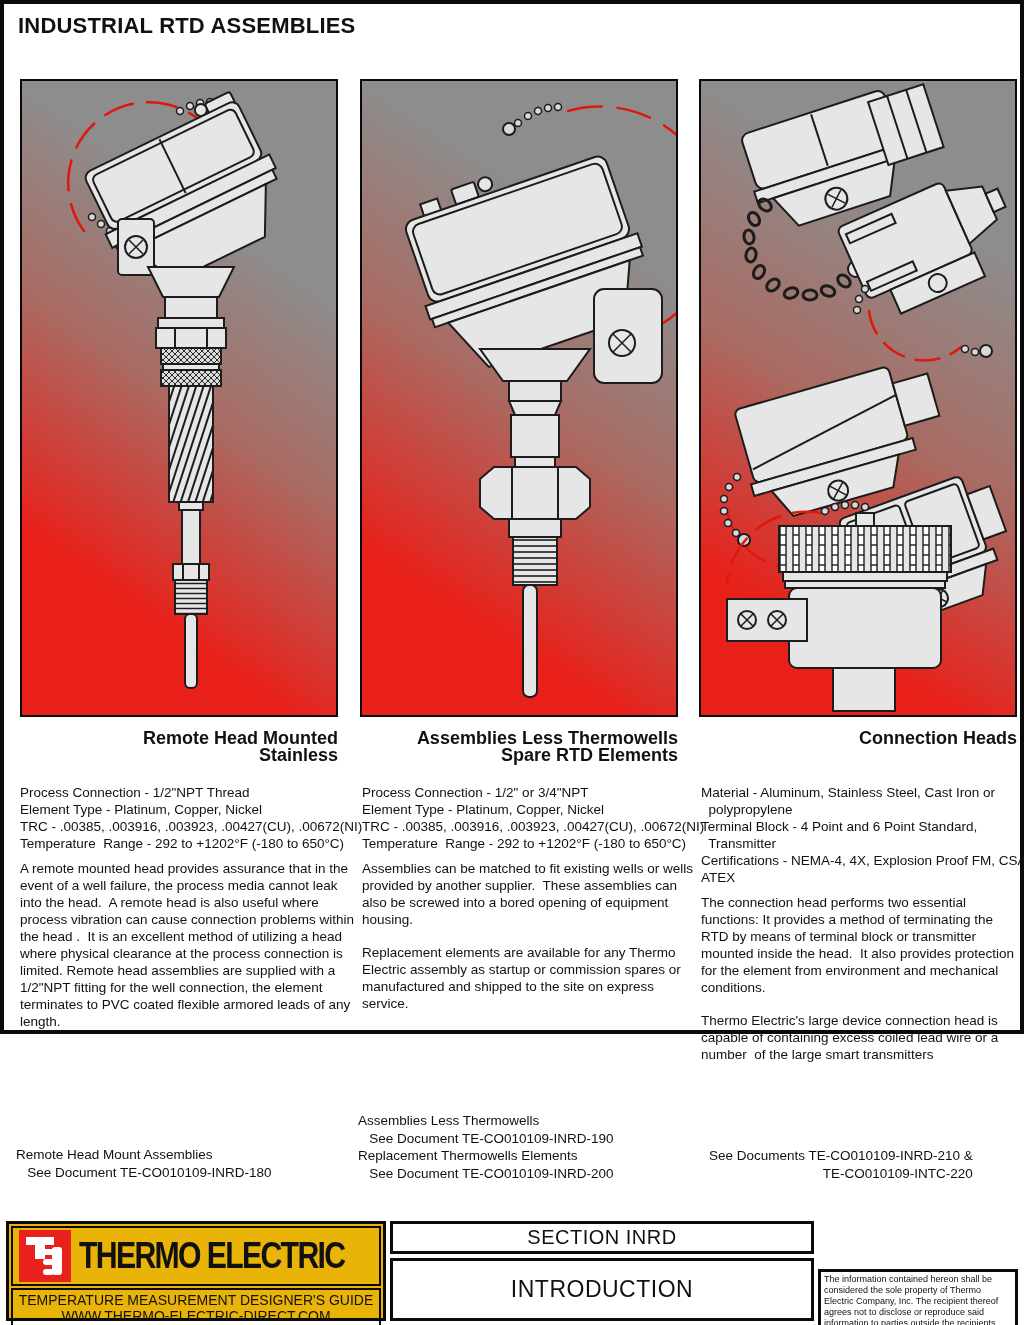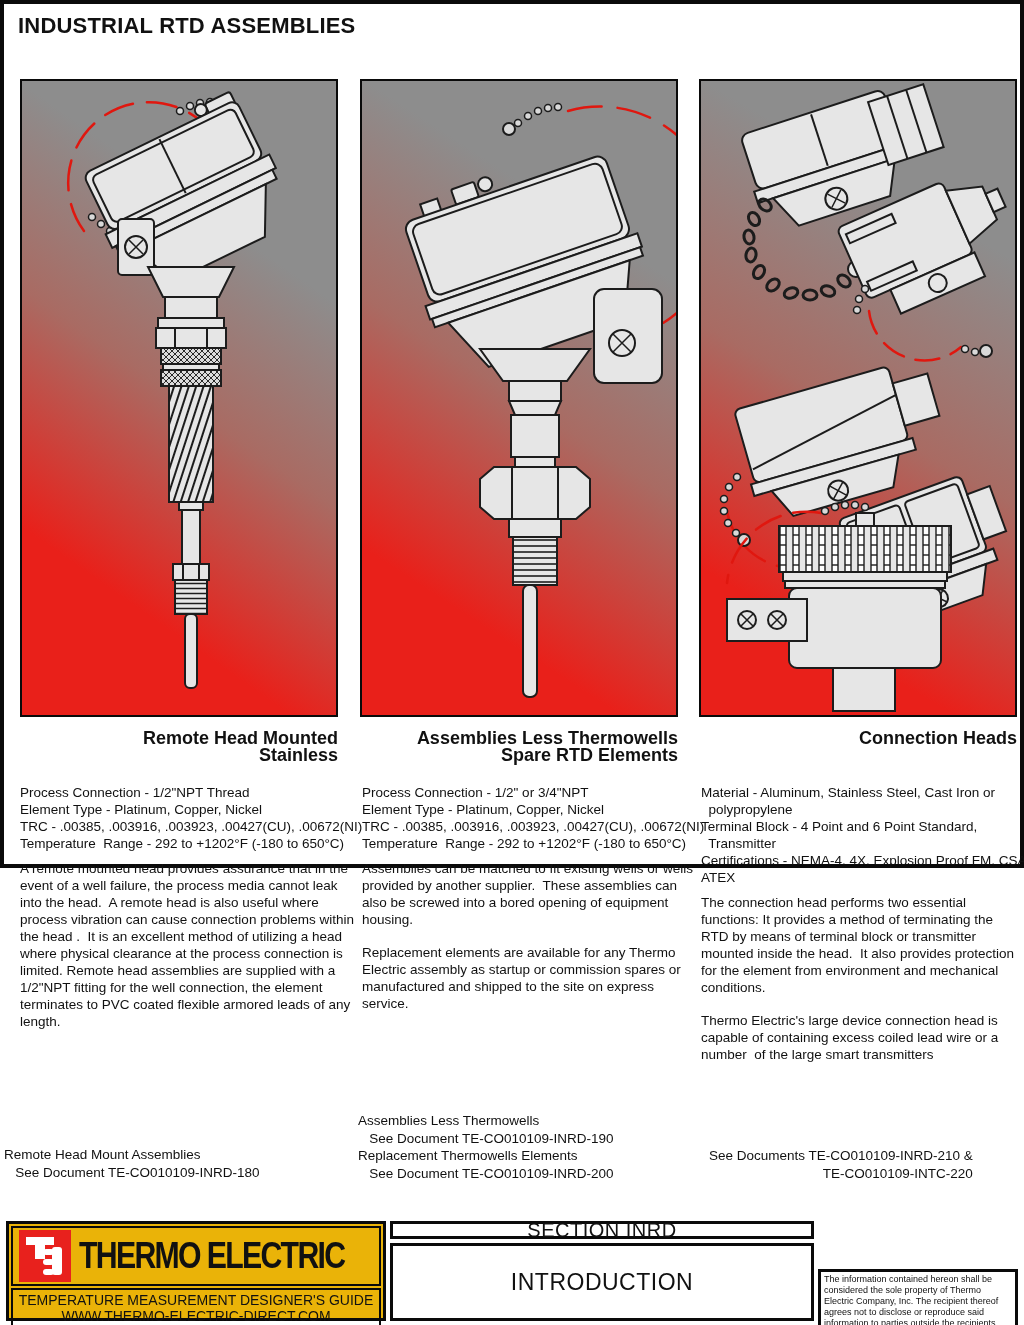--- a/index.html
+++ b/index.html
@@ -1,18 +1,18 @@
 <!DOCTYPE html>
 <html><head>
 <meta charset="utf-8">
 <style>
   html,body{margin:0;padding:0;background:#777;}
   .page{position:relative;width:1024px;height:1325px;background:#fff;margin:0 auto;
         font-family:"Liberation Sans",sans-serif;color:#111;overflow:hidden;}
-  .main-box{position:absolute;left:0;top:0;width:1024px;height:868px;
+  .main-box{position:absolute;left:0;top:0;width:1024px;height:1034px;
             border:4px solid #0a0a0a;box-sizing:border-box;}
   .page-title{position:absolute;left:14px;top:9px;font-size:22px;font-weight:bold;
               letter-spacing:.2px;}
   
   .panel{position:absolute;top:75px;height:638px;border:2px solid #0a0a0a;box-sizing:border-box;}
   .panel1{left:16px;width:318px;background:linear-gradient(215deg,#8d8d8d 26%,#a96b63 50%,#e9201a 78%);}
   .panel2{left:356px;width:318px;background:linear-gradient(213deg,#8d8d8d 24%,#a96b63 50%,#e9201a 80%);}
   .panel3{left:695px;width:318px;background:linear-gradient(210deg,#8d8d8d 22%,#a96b63 52%,#e9201a 82%);}
   .panel svg{display:block;width:100%;height:100%;}
   
@@ -23,36 +23,36 @@
   
   .col{position:absolute;top:780px;font-size:13.5px;line-height:17px;}
   .col-l{left:16px;width:336px;}
   .col-m{left:358px;width:336px;}
   .col-r{left:697px;width:322px;}
   .spec-line{white-space:pre;}
   .para{margin:0;margin-top:8px;white-space:pre-wrap;}
   .para + .para{margin-top:16px;}
   
   .refs{position:absolute;font-size:13.5px;line-height:17.5px;}
-  .ref-l{left:0;top:1142px;}
+  .ref-l{left:12px;top:1142px;}
   .ref-m{left:354px;top:1108px;}
   .ref-r{left:705px;top:1143px;display:inline-block;}
   .ref-line{white-space:pre;}
   .ref-right-2{text-align:right;}
   
   .footer{position:absolute;left:6px;right:6px;top:1221px;height:100px;display:flex;gap:4px;box-sizing:border-box;}
   .f-box{border:3px solid #0a0a0a;box-sizing:border-box;background:#eab308;}
   .f-brand{width:380px;display:flex;flex-direction:column;padding:2px;gap:2px;}
   .f-logo-row{border:2px solid #0a0a0a;flex:1;display:flex;align-items:center;padding:2px 6px;gap:8px;}
   .f-logo-mark{flex:0 0 auto;}
   .f-brand-name{font-size:36px;font-weight:bold;letter-spacing:-2px;transform:scaleX(.84);
                 transform-origin:left center;white-space:nowrap;}
   .f-tag-row{border:2px solid #0a0a0a;text-align:center;font-size:14px;line-height:16px;padding:2px 0;}
   .f-mid{flex:1;display:flex;flex-direction:column;gap:4px;border:none;padding:0;}
-  .f-sec{border:3px solid #0a0a0a;box-sizing:border-box;height:18px;display:flex;align-items:center;
+  .f-sec{border:3px solid #0a0a0a;box-sizing:border-box;height:33px;display:flex;align-items:center;
          justify-content:center;font-size:20px;letter-spacing:.5px;}
   .f-intro{border:3px solid #0a0a0a;box-sizing:border-box;flex:1;display:flex;align-items:center;
            justify-content:center;font-size:23px;letter-spacing:.5px;}
   .f-right{width:200px;display:flex;flex-direction:column;gap:4px;border:none;padding:0;}
   .f-legal{border:3px solid #0a0a0a;box-sizing:border-box;flex:1;font-size:9px;line-height:11px;
            padding:2px 3px;margin-top:48px;}
   .f-doc{border:3px solid #0a0a0a;box-sizing:border-box;height:31px;display:flex;align-items:center;
          padding-left:6px;font-size:13px;white-space:nowrap;}
 </style>
 </head>

